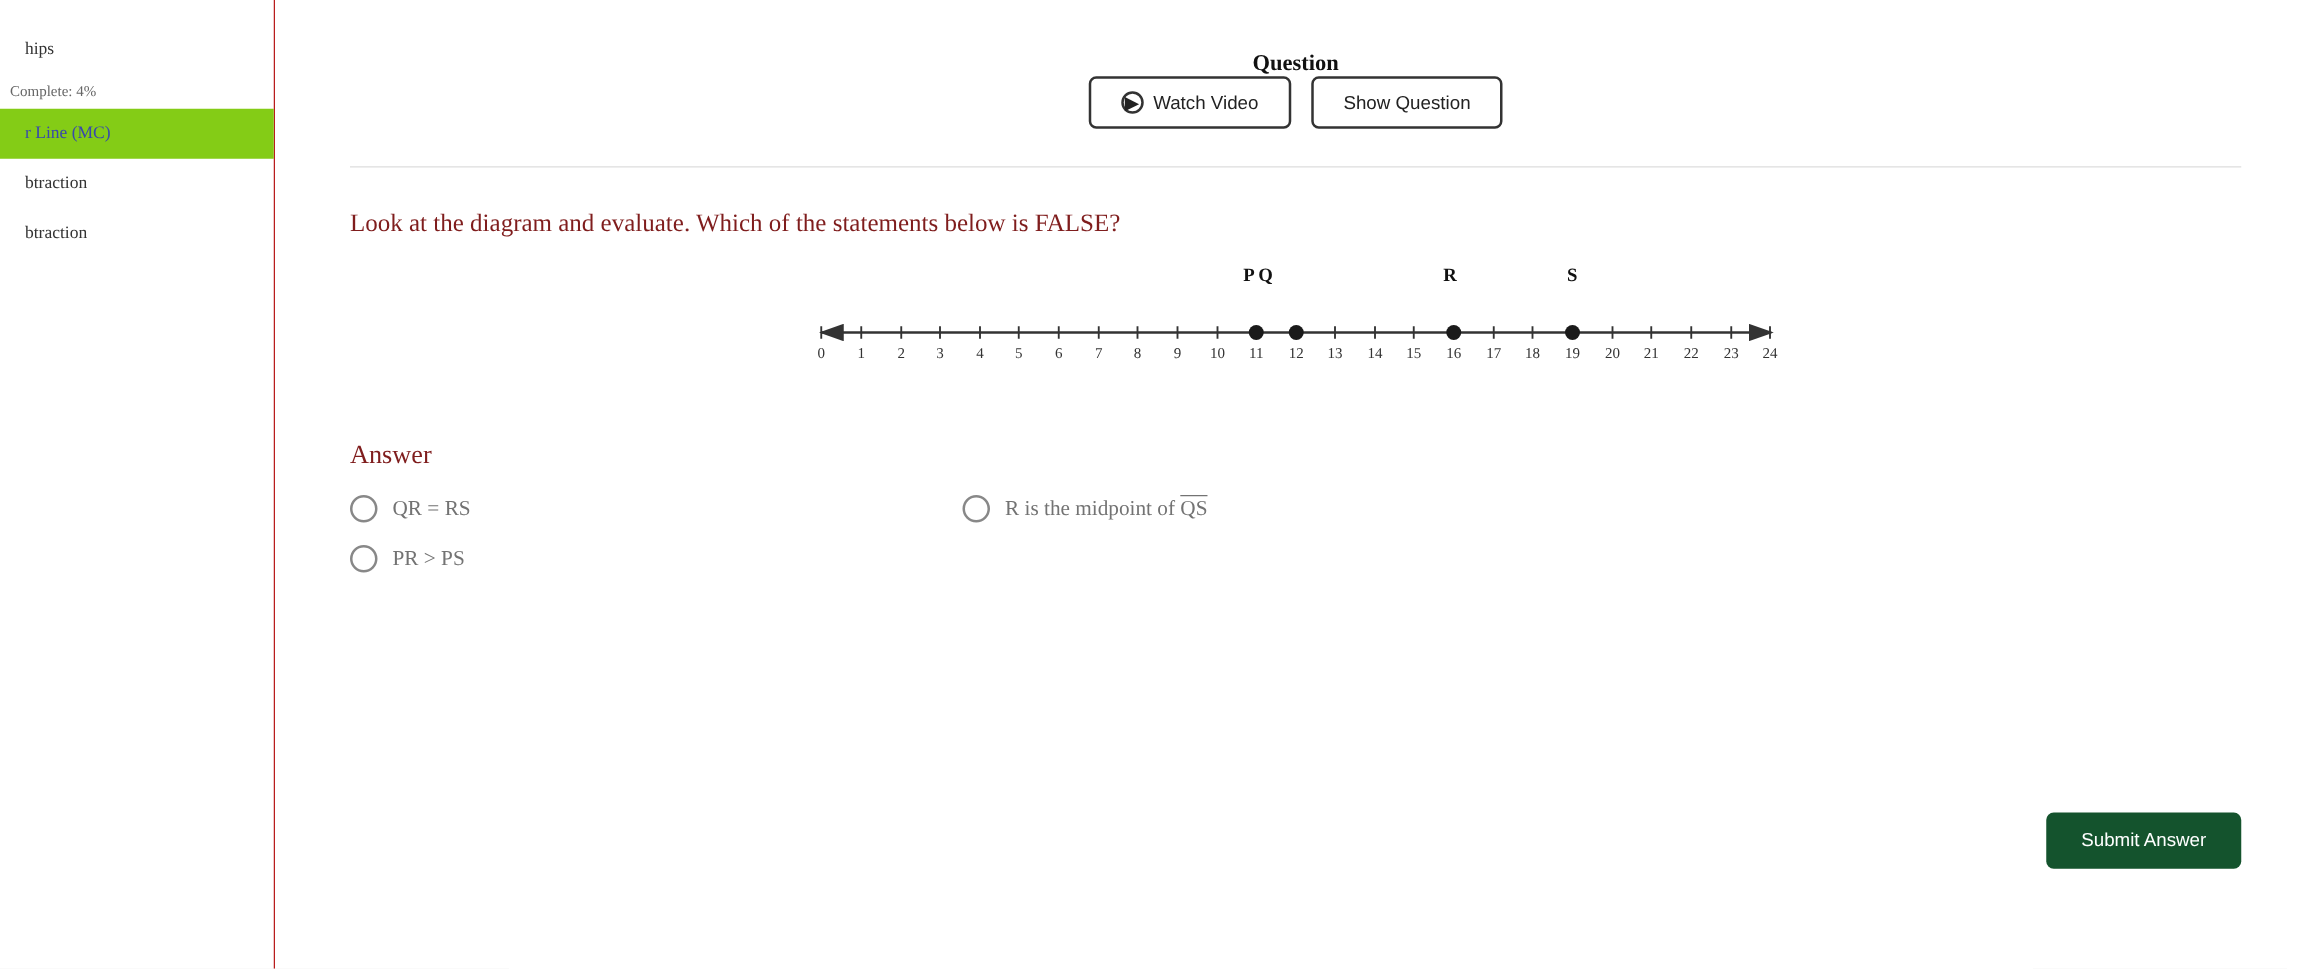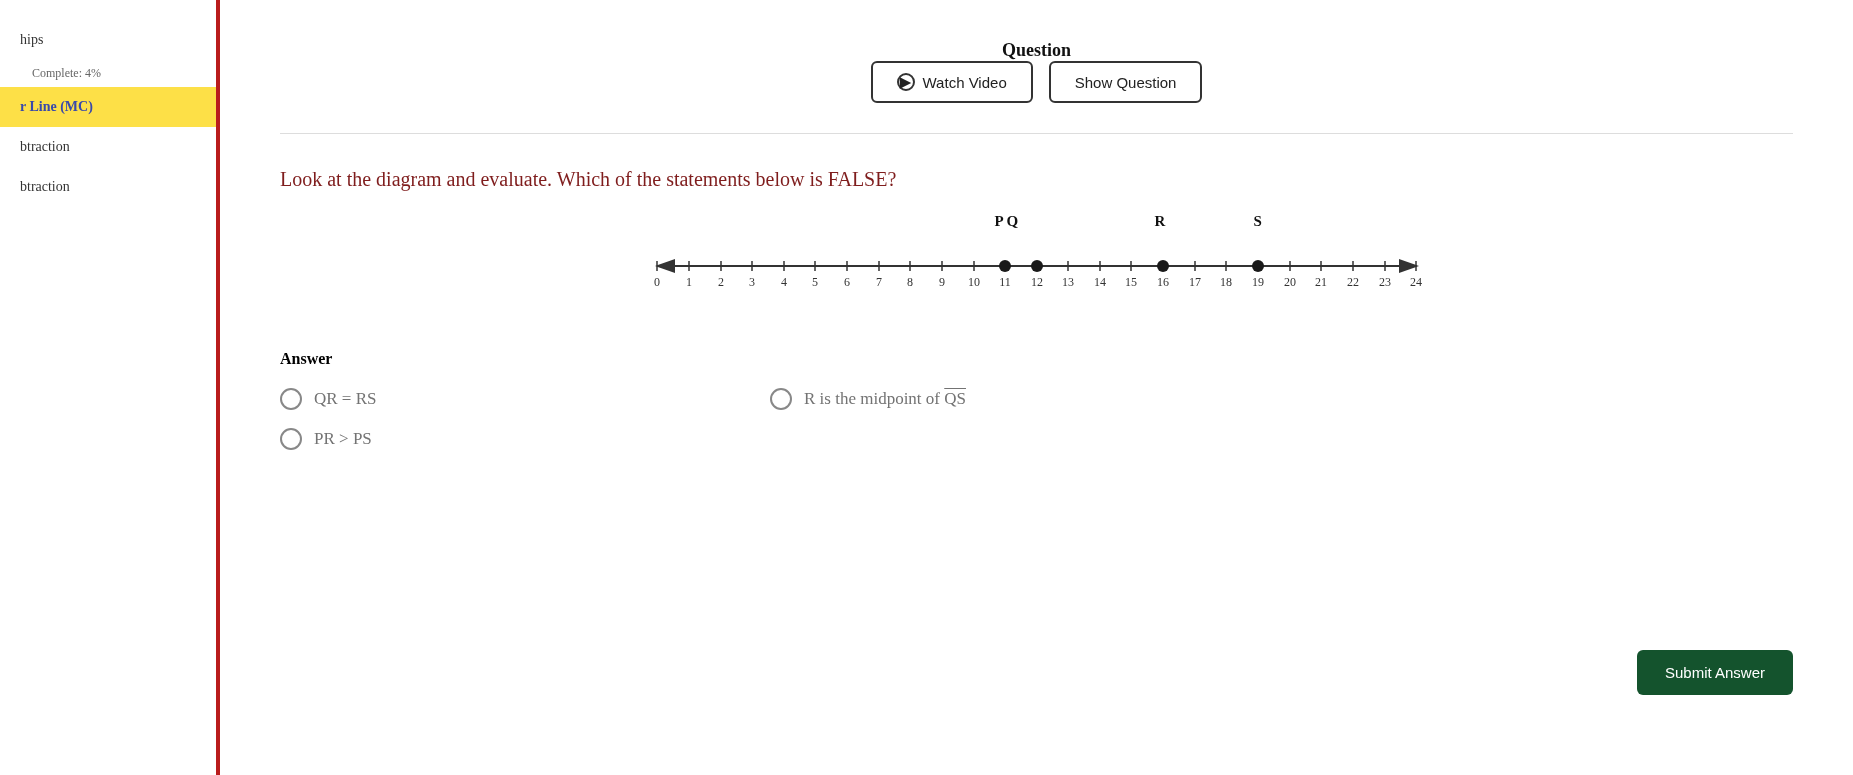--- a/index.html
+++ b/index.html
@@ -6,40 +6,39 @@
     body {
       font-family: Georgia, 'Times New Roman', serif;
       background: #f0f0f0;
       display: flex;
       min-height: 100vh;
     }
 
     .sidebar {
       width: 220px;
       background: #fff;
-      border-right: 4px solid #b91c1c;
+      border-right: 1px solid #b91c1c;
       padding: 20px 0;
       flex-shrink: 0;
     }
 
     .sidebar-item {
       padding: 12px 20px;
       font-size: 14px;
       color: #333;
       cursor: pointer;
     }
 
     .sidebar-item.active {
-      background: #fde047;
+      background: #84cc16;
       color: #3949ab;
-      font-weight: bold;
     }
 
     .sidebar-complete {
-      padding: 6px 32px;
+      padding: 6px 8px;
       font-size: 12px;
       color: #666;
     }
 
     .main-content {
       flex: 1;
       background: #fff;
       padding: 40px 60px;
       position: relative;
     }
@@ -120,24 +119,24 @@
     .number-line-svg-wrap {
       position: relative;
       width: 780px;
     }
 
     .answer-section {
       margin-top: 10px;
     }
 
     .answer-label {
-      font-weight: bold;
-      font-size: 16px;
+      font-weight: normal;
+      font-size: 21px;
       margin-bottom: 20px;
-      color: #000000;
+      color: #7f1d1d;
     }
 
     .options-grid {
       display: grid;
       grid-template-columns: 1fr 1fr;
       gap: 18px 80px;
       max-width: 900px;
     }
 
     .option-row {

